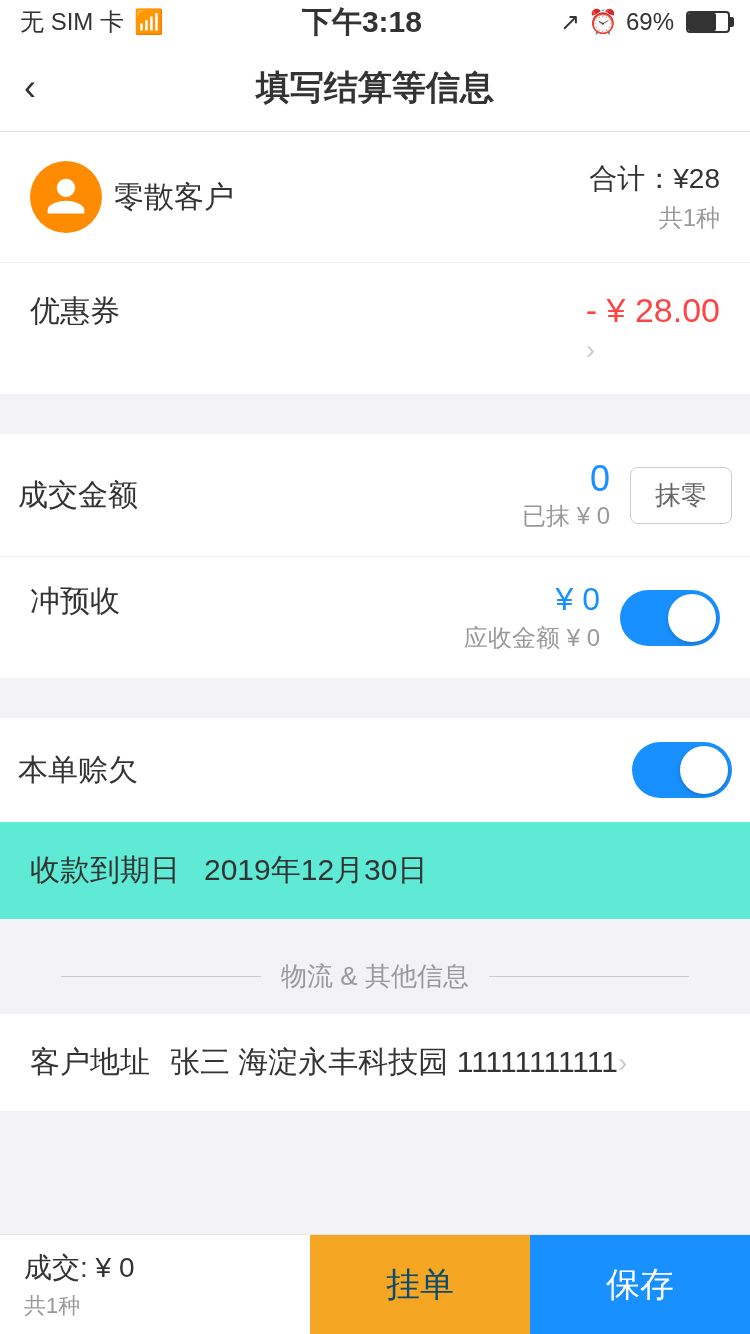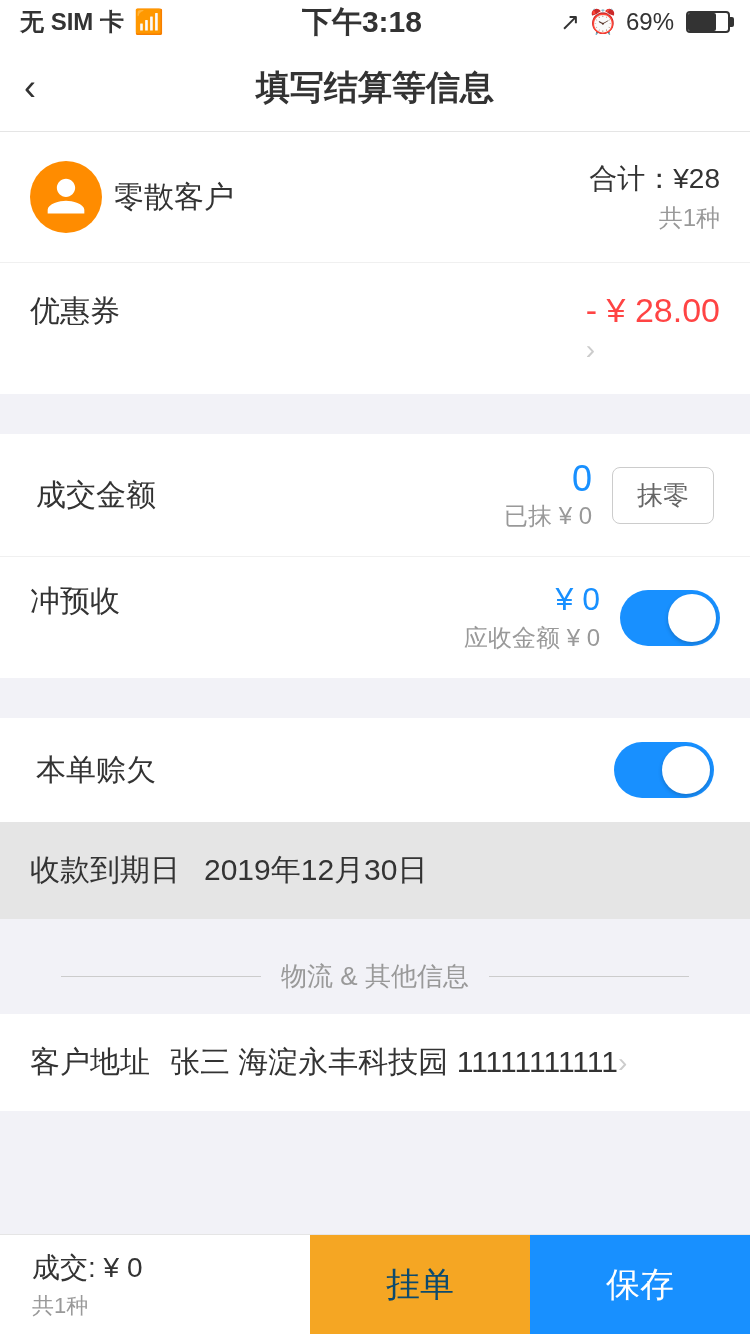--- a/index.html
+++ b/index.html
@@ -18,21 +18,21 @@
     .status-bar {
       background: #fff;
       height: 44px;
       display: flex;
       align-items: center;
       justify-content: space-between;
       padding: 0 20px;
       font-size: 24px;
       font-weight: 500;
     }
-    .status-bar-left { display: flex; align-items: center; gap: 10px; font-weight: bold; }
+    .status-bar-left { display: flex; align-items: center; gap: 10px; }
     .status-bar-center { font-size: 30px; font-weight: 600; }
     .status-bar-right { display: flex; align-items: center; gap: 8px; font-size: 24px; }
     .battery-icon {
       display: inline-block;
       width: 44px;
       height: 22px;
       border: 2px solid #333;
       border-radius: 4px;
       position: relative;
       margin-left: 4px;
@@ -134,21 +134,21 @@
 
     
     .divider-section {
       height: 20px;
       background: #f2f2f7;
     }
 
     
     .form-row {
       background: #fff;
-      padding: 24px 36px;
+      padding: 24px 18px;
       display: flex;
       align-items: center;
       justify-content: space-between;
       border-bottom: 1px solid #f0f0f0;
     }
     .form-label { font-size: 30px; color: #333; }
     .form-right { display: flex; align-items: center; gap: 20px; }
     .amount-input {
       font-size: 36px;
       color: #1890ff;
@@ -201,21 +201,21 @@
       display: flex;
       justify-content: space-between;
       border-bottom: 1px solid #f0f0f0;
     }
     .form-right-stack { text-align: right; }
     .form-right-stack .amount-blue { color: #1890ff; font-size: 32px; }
     .form-right-stack .sub-amount { font-size: 24px; color: #999; margin-top: 4px; }
 
     
     .due-date-row {
-      background: #e5e5e5;
+      background: #5eead4;
       padding: 28px 30px;
       display: flex;
       gap: 24px;
     }
     .due-date-label { font-size: 30px; color: #333; }
     .due-date-value { font-size: 30px; color: #333; }
 
     
     .section-header {
       background: #f2f2f7;
@@ -252,21 +252,20 @@
     .bottom-bar {
       position: fixed;
       bottom: 0;
       left: 0;
       width: 750px;
       background: #fff;
       display: flex;
       align-items: stretch;
       height: 100px;
       border-top: 1px solid #e5e5e5;
-      padding-left: 8px;
     }
     .bottom-summary {
       flex: 1;
       display: flex;
       flex-direction: column;
       justify-content: center;
       padding: 0 24px;
     }
     .bottom-deal { font-size: 28px; color: #333; }
     .bottom-count { font-size: 22px; color: #999; margin-top: 4px; }

